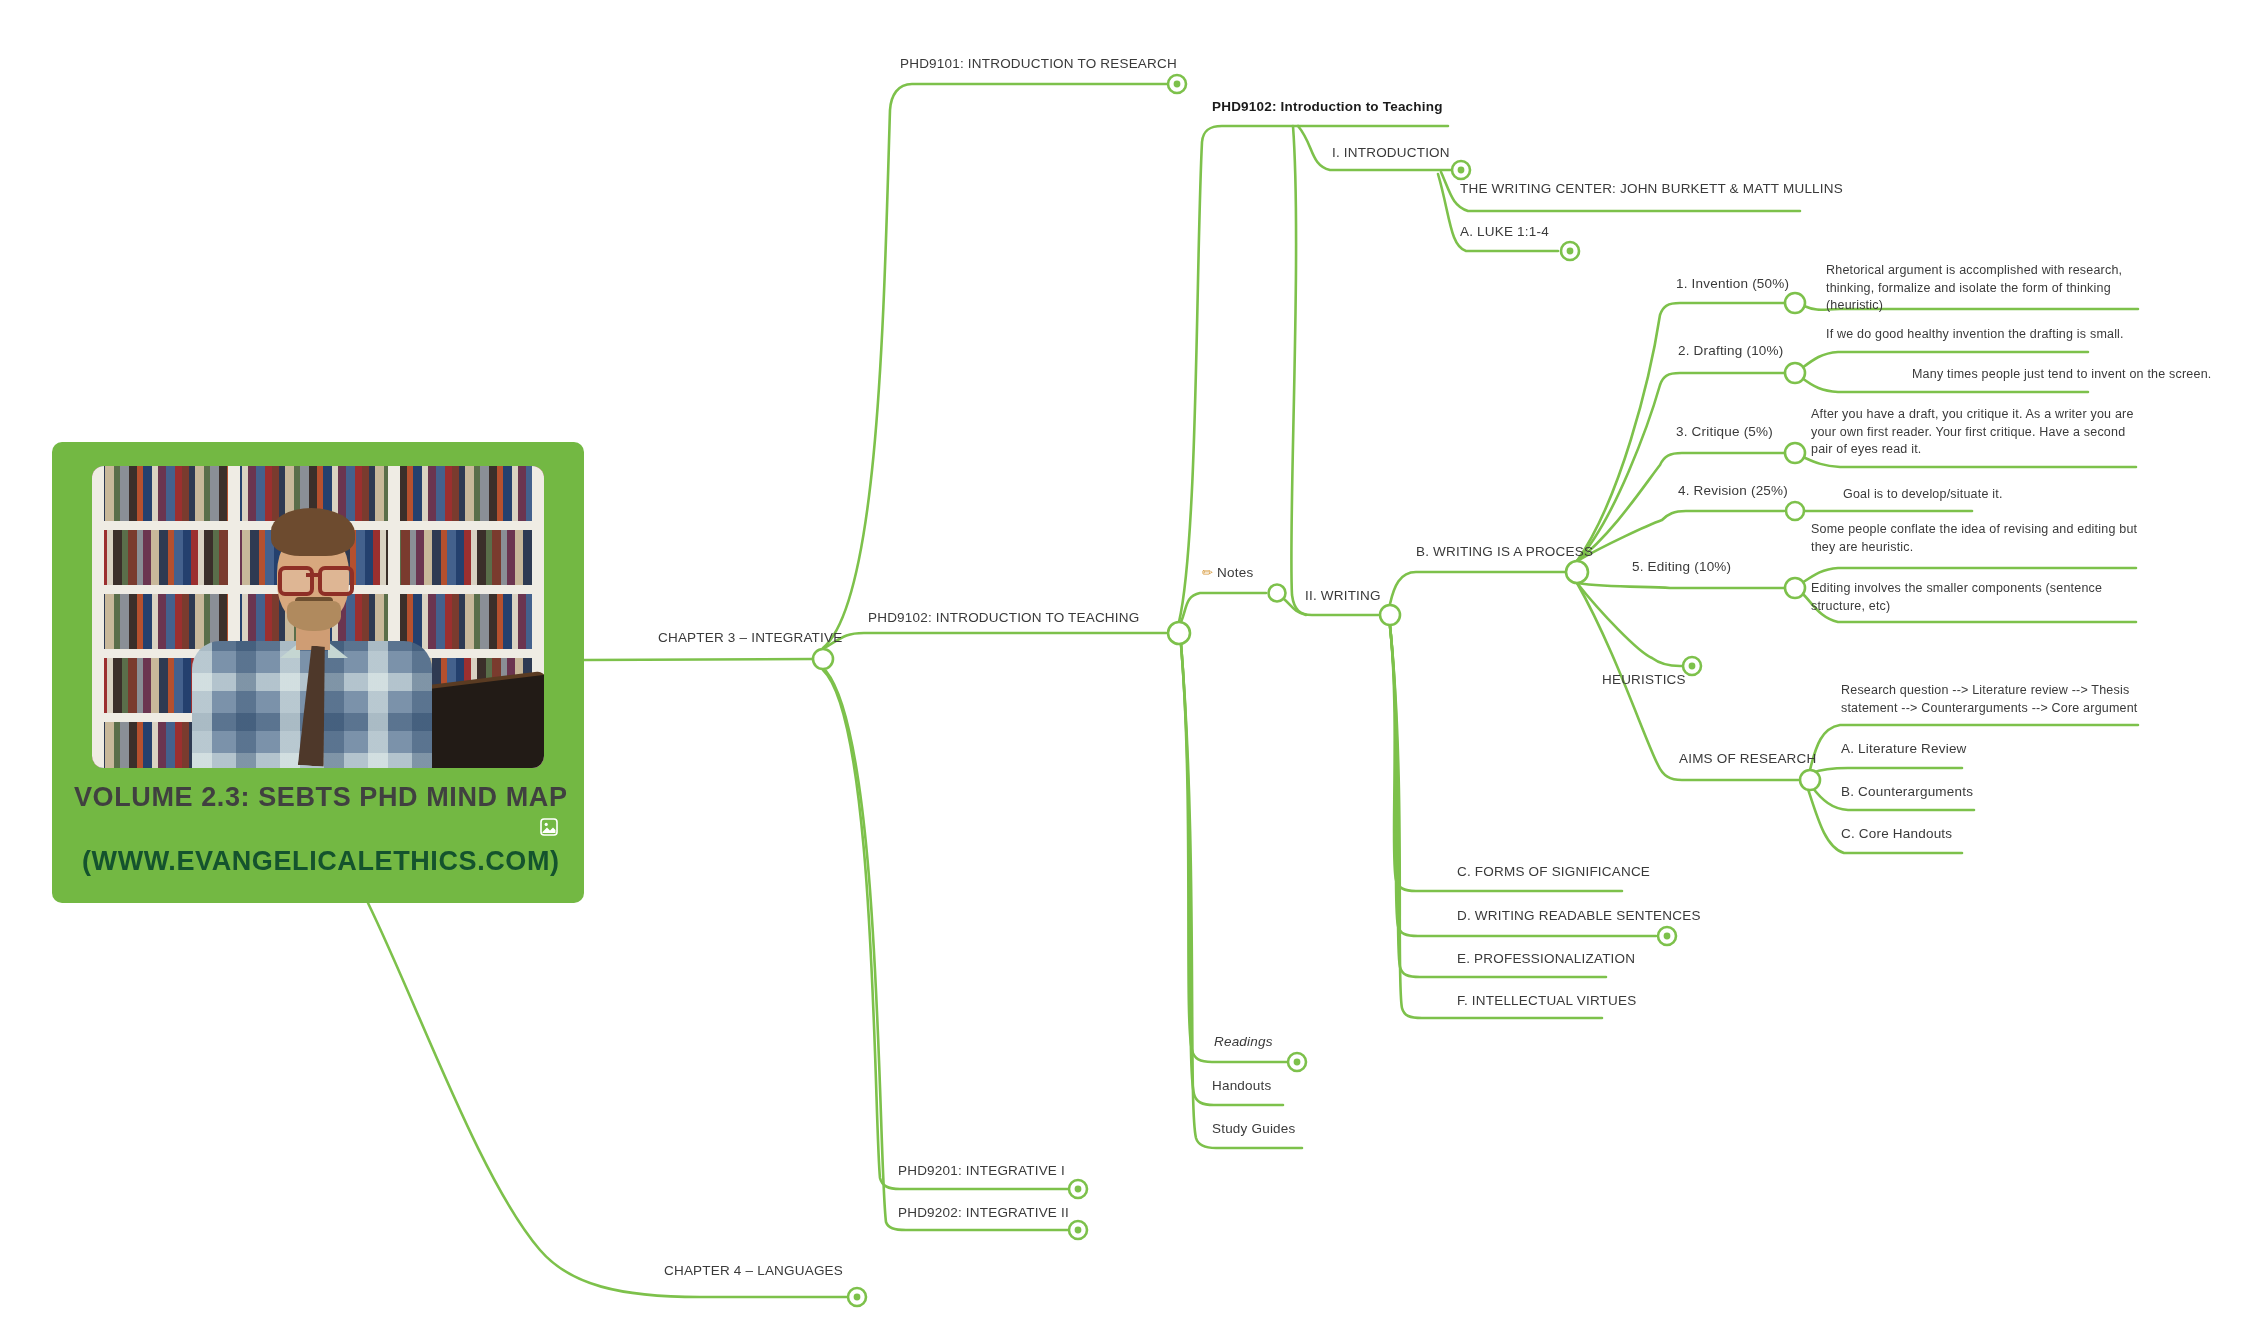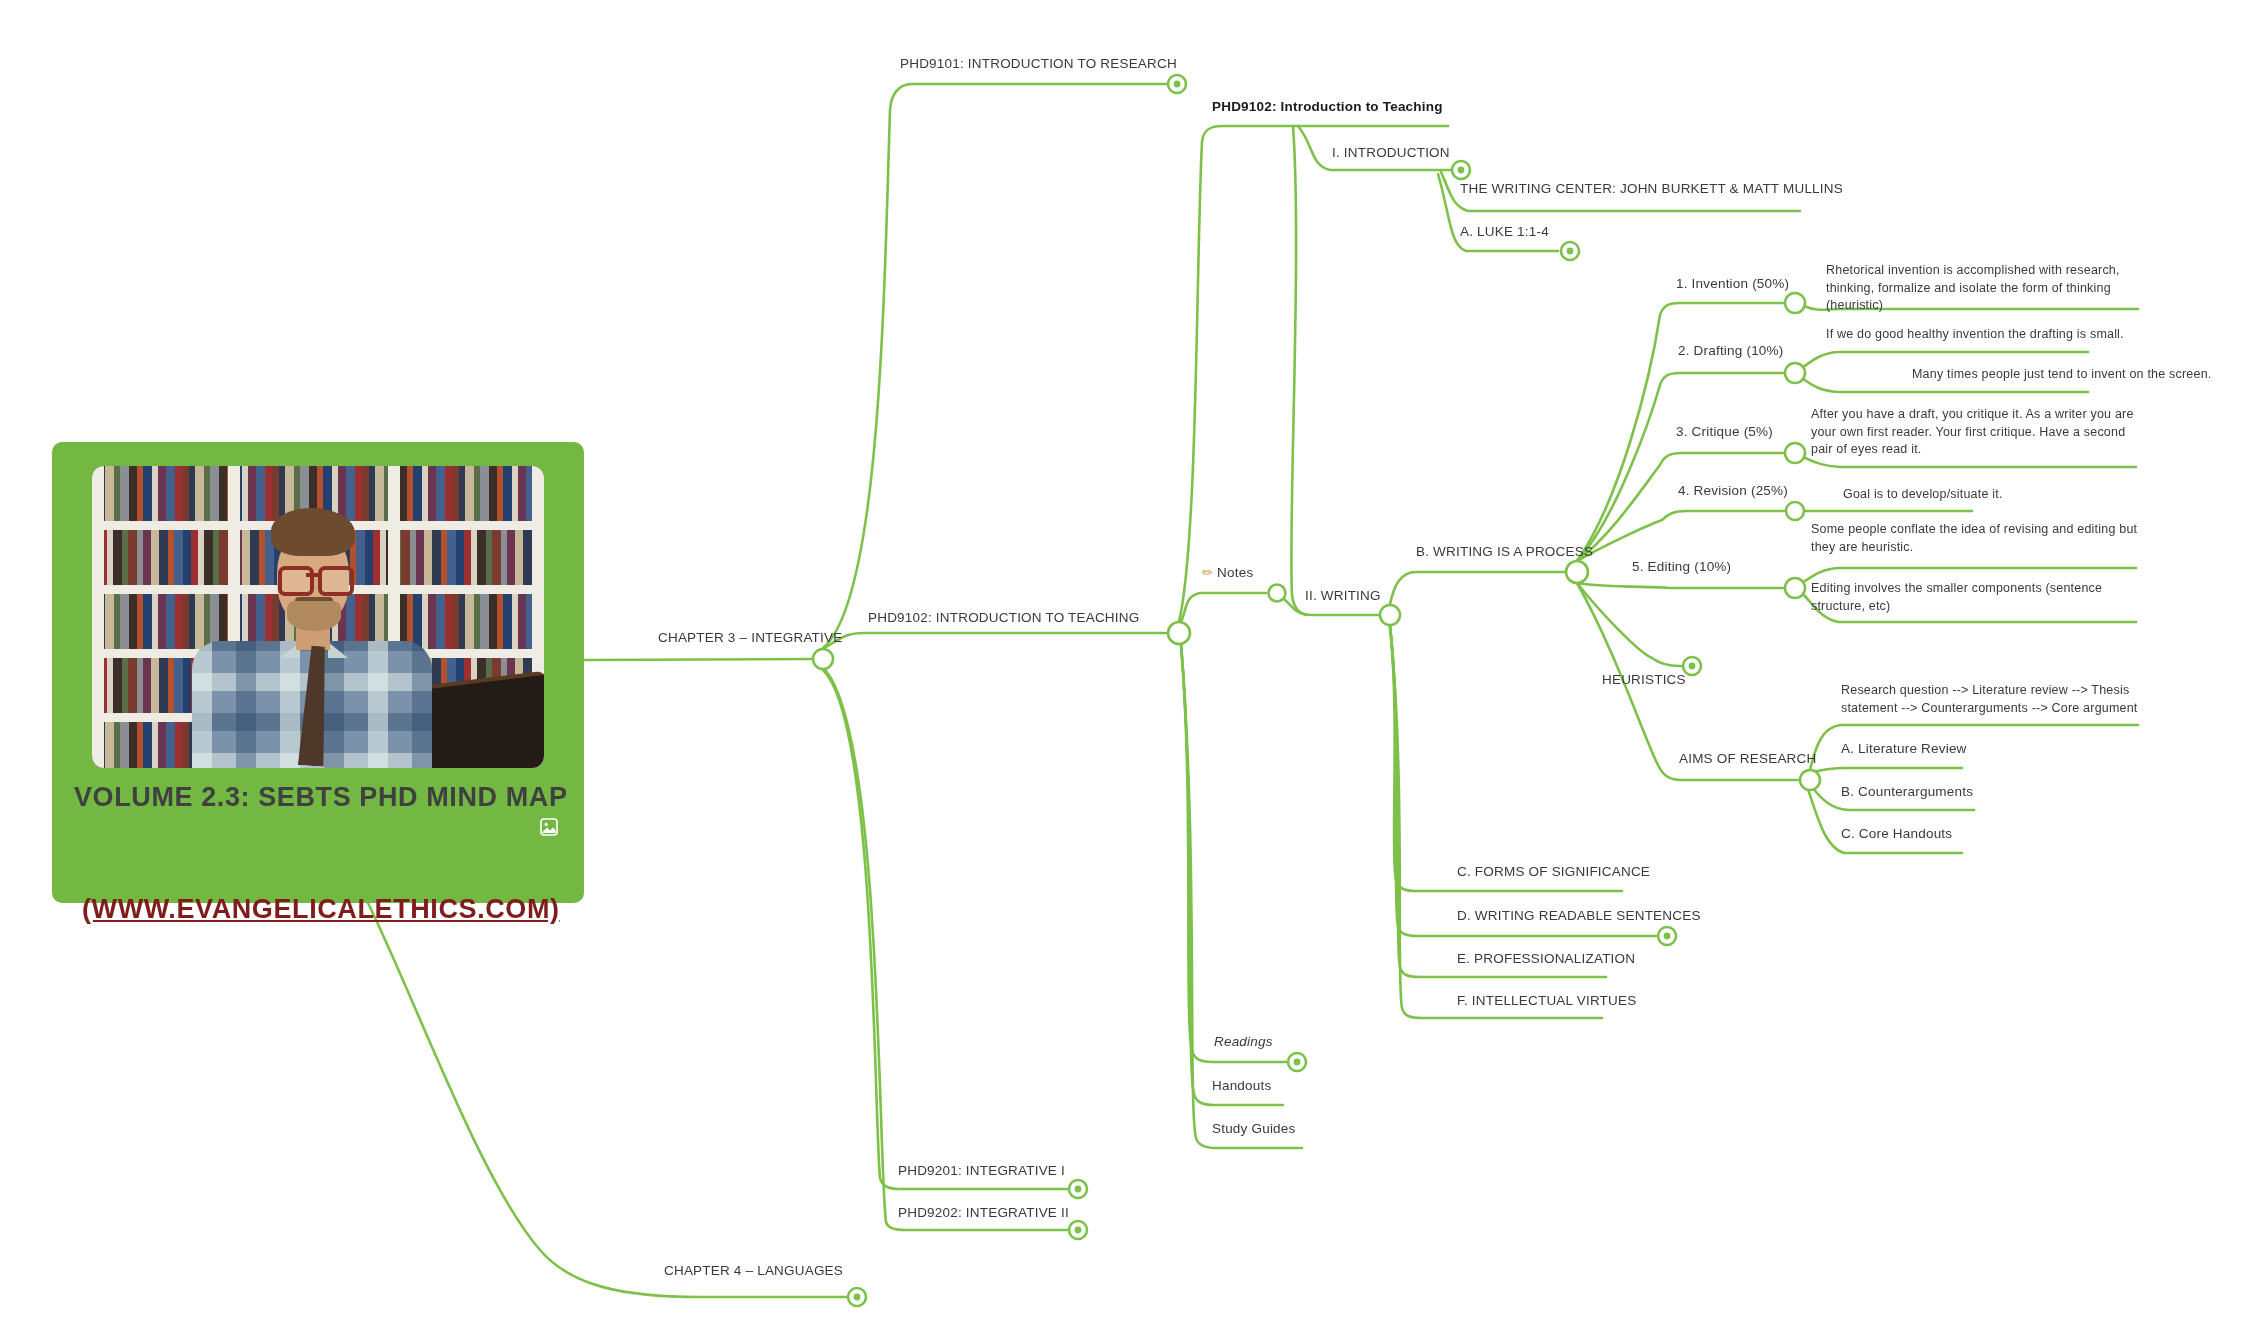--- a/index.html
+++ b/index.html
@@ -19,21 +19,21 @@
   .note{font-size:12.5px;white-space:normal;line-height:1.4;}
   .boldlbl{font-weight:700;color:#1b1b1b;}
   .ital{font-style:italic;}
   .pencil{color:#d79b3f;margin-right:4px;font-size:13px;}
   
   .card{position:absolute;left:52px;top:442px;width:532px;height:461px;
         background:var(--card);border-radius:10px;}
   .card-title{position:absolute;left:22px;top:340px;font-size:27px;font-weight:700;
         color:#404040;letter-spacing:.6px;white-space:nowrap;}
   .card-link{position:absolute;left:30px;top:404px;font-size:27px;font-weight:700;
-        color:#7f1d1d;letter-spacing:.6px;text-decoration:underline;white-space:nowrap;cursor:pointer;margin-top:48px;}
+        color:#14532d;letter-spacing:.6px;white-space:nowrap;cursor:pointer;}
   .img-icon{position:absolute;right:26px;top:376px;width:18px;height:18px;}
   
   .photo{position:absolute;left:40px;top:24px;width:452px;height:302px;border-radius:12px;
          overflow:hidden;background:#d6d0c4;}
   .photo *{position:absolute;}
   .row{left:0;width:452px;height:55px;
        background-image:repeating-linear-gradient(90deg,
         #7a3b2e 0 7px,#2e3a52 7px 13px,#c8b89a 13px 22px,#5a6e4a 22px 28px,
         #8a8f96 28px 37px,#3b2f2a 37px 45px,#b5502e 45px 51px,#24406e 51px 60px,
         #d9d2c2 60px 66px,#6b3550 66px 74px,#44618d 74px 83px,#9c2f2f 83px 90px);}
@@ -225,21 +225,21 @@
   <div class="lbl" style="left:898px;top:1163px;">PHD9201: INTEGRATIVE I</div>
   <div class="lbl" style="left:898px;top:1205px;">PHD9202: INTEGRATIVE II</div>
   <div class="lbl boldlbl" style="left:1212px;top:99px;">PHD9102: Introduction to Teaching</div>
   <div class="lbl" style="left:1332px;top:145px;">I. INTRODUCTION</div>
   <div class="lbl" style="left:1460px;top:181px;">THE WRITING CENTER: JOHN BURKETT &amp; MATT MULLINS</div>
   <div class="lbl" style="left:1460px;top:224px;">A. LUKE 1:1-4</div>
   <div class="lbl" style="left:1202px;top:565px;"><span class="pencil">✏</span><span>Notes</span></div>
   <div class="lbl" style="left:1305px;top:588px;">II. WRITING</div>
   <div class="lbl" style="left:1416px;top:544px;">B. WRITING IS A PROCESS</div>
   <div class="lbl" style="left:1676px;top:276px;">1. Invention (50%)</div>
-  <div class="lbl note" style="left:1826px;top:262px;width:345px;">Rhetorical invention is accomplished with research, thinking, formalize and isolate the form of thinking (heuristic)</div>
+  <div class="lbl note" style="left:1826px;top:262px;width:345px;">Rhetorical argument is accomplished with research, thinking, formalize and isolate the form of thinking (heuristic)</div>
   <div class="lbl" style="left:1678px;top:343px;">2. Drafting (10%)</div>
   <div class="lbl note" style="left:1826px;top:326px;">If we do good healthy invention the drafting is small.</div>
   <div class="lbl note" style="left:1912px;top:366px;">Many times people just tend to invent on the screen.</div>
   <div class="lbl" style="left:1676px;top:424px;">3. Critique (5%)</div>
   <div class="lbl note" style="left:1811px;top:406px;width:335px;">After you have a draft, you critique it. As a writer you are your own first reader. Your first critique. Have a second pair of eyes read it.</div>
   <div class="lbl" style="left:1678px;top:483px;">4. Revision (25%)</div>
   <div class="lbl note" style="left:1843px;top:486px;">Goal is to develop/situate it.</div>
   <div class="lbl" style="left:1632px;top:559px;">5. Editing (10%)</div>
   <div class="lbl note" style="left:1811px;top:521px;width:345px;">Some people conflate the idea of revising and editing but they are heuristic.</div>
   <div class="lbl note" style="left:1811px;top:580px;width:345px;">Editing involves the smaller components (sentence structure, etc)</div>

